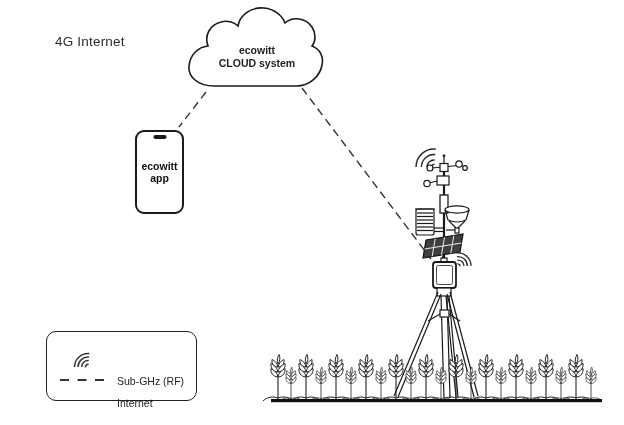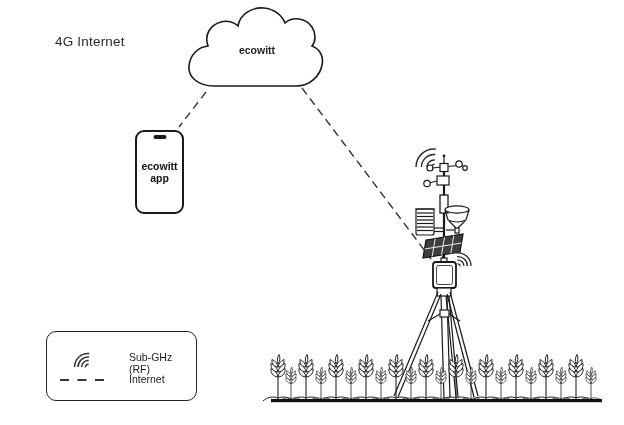--- a/index.html
+++ b/index.html
@@ -26,21 +26,21 @@
     width:13px;height:3.5px;background:#1a1a1a;border-radius:2px;
   }
   .phone .phone-line{
     font-size:10.5px;font-weight:600;color:#111;line-height:12.5px;text-align:center;
   }
   .legend{
     left:46px;top:331px;width:151px;height:70px;border:1.6px solid #222;
     border-radius:10px;background:#fff;box-sizing:border-box;
   }
   .legend .legend-label{
-    position:absolute;left:82px;font-size:10.5px;color:#222;
+    position:absolute;left:70px;font-size:10.5px;color:#222;margin-top:24px;
   }
   .legend .label-rf{top:19px;}
   .legend .label-internet{top:41px;}
   .legend .rf-icon-svg{position:absolute;left:20px;top:8px;}
   .legend .dash-icon-svg{position:absolute;left:12px;top:44px;}
 </style>
 </head>
 <body>
 
 <svg id="scene-svg" class="abs" width="624" height="425" viewBox="0 0 624 425">
@@ -179,20 +179,21 @@
     <use href="#wheat-plant" transform="translate(591,400) scale(0.72)"></use>
   </g>
 
   <rect x="271" y="399" width="331" height="3.2" fill="#111"></rect>
 </svg>
 
 <div class="abs page-title">4G Internet</div>
 
 <div class="abs cloud-text">
   <div>ecowitt</div>
+  <div>CLOUD system</div>
 </div>
 
 <div class="abs phone">
   <div class="notch"></div>
   <div class="phone-line">ecowitt</div>
   <div class="phone-line">app</div>
 </div>
 
 <div class="abs legend">
   <svg class="rf-icon-svg" width="32" height="34" viewBox="0 0 32 34">

